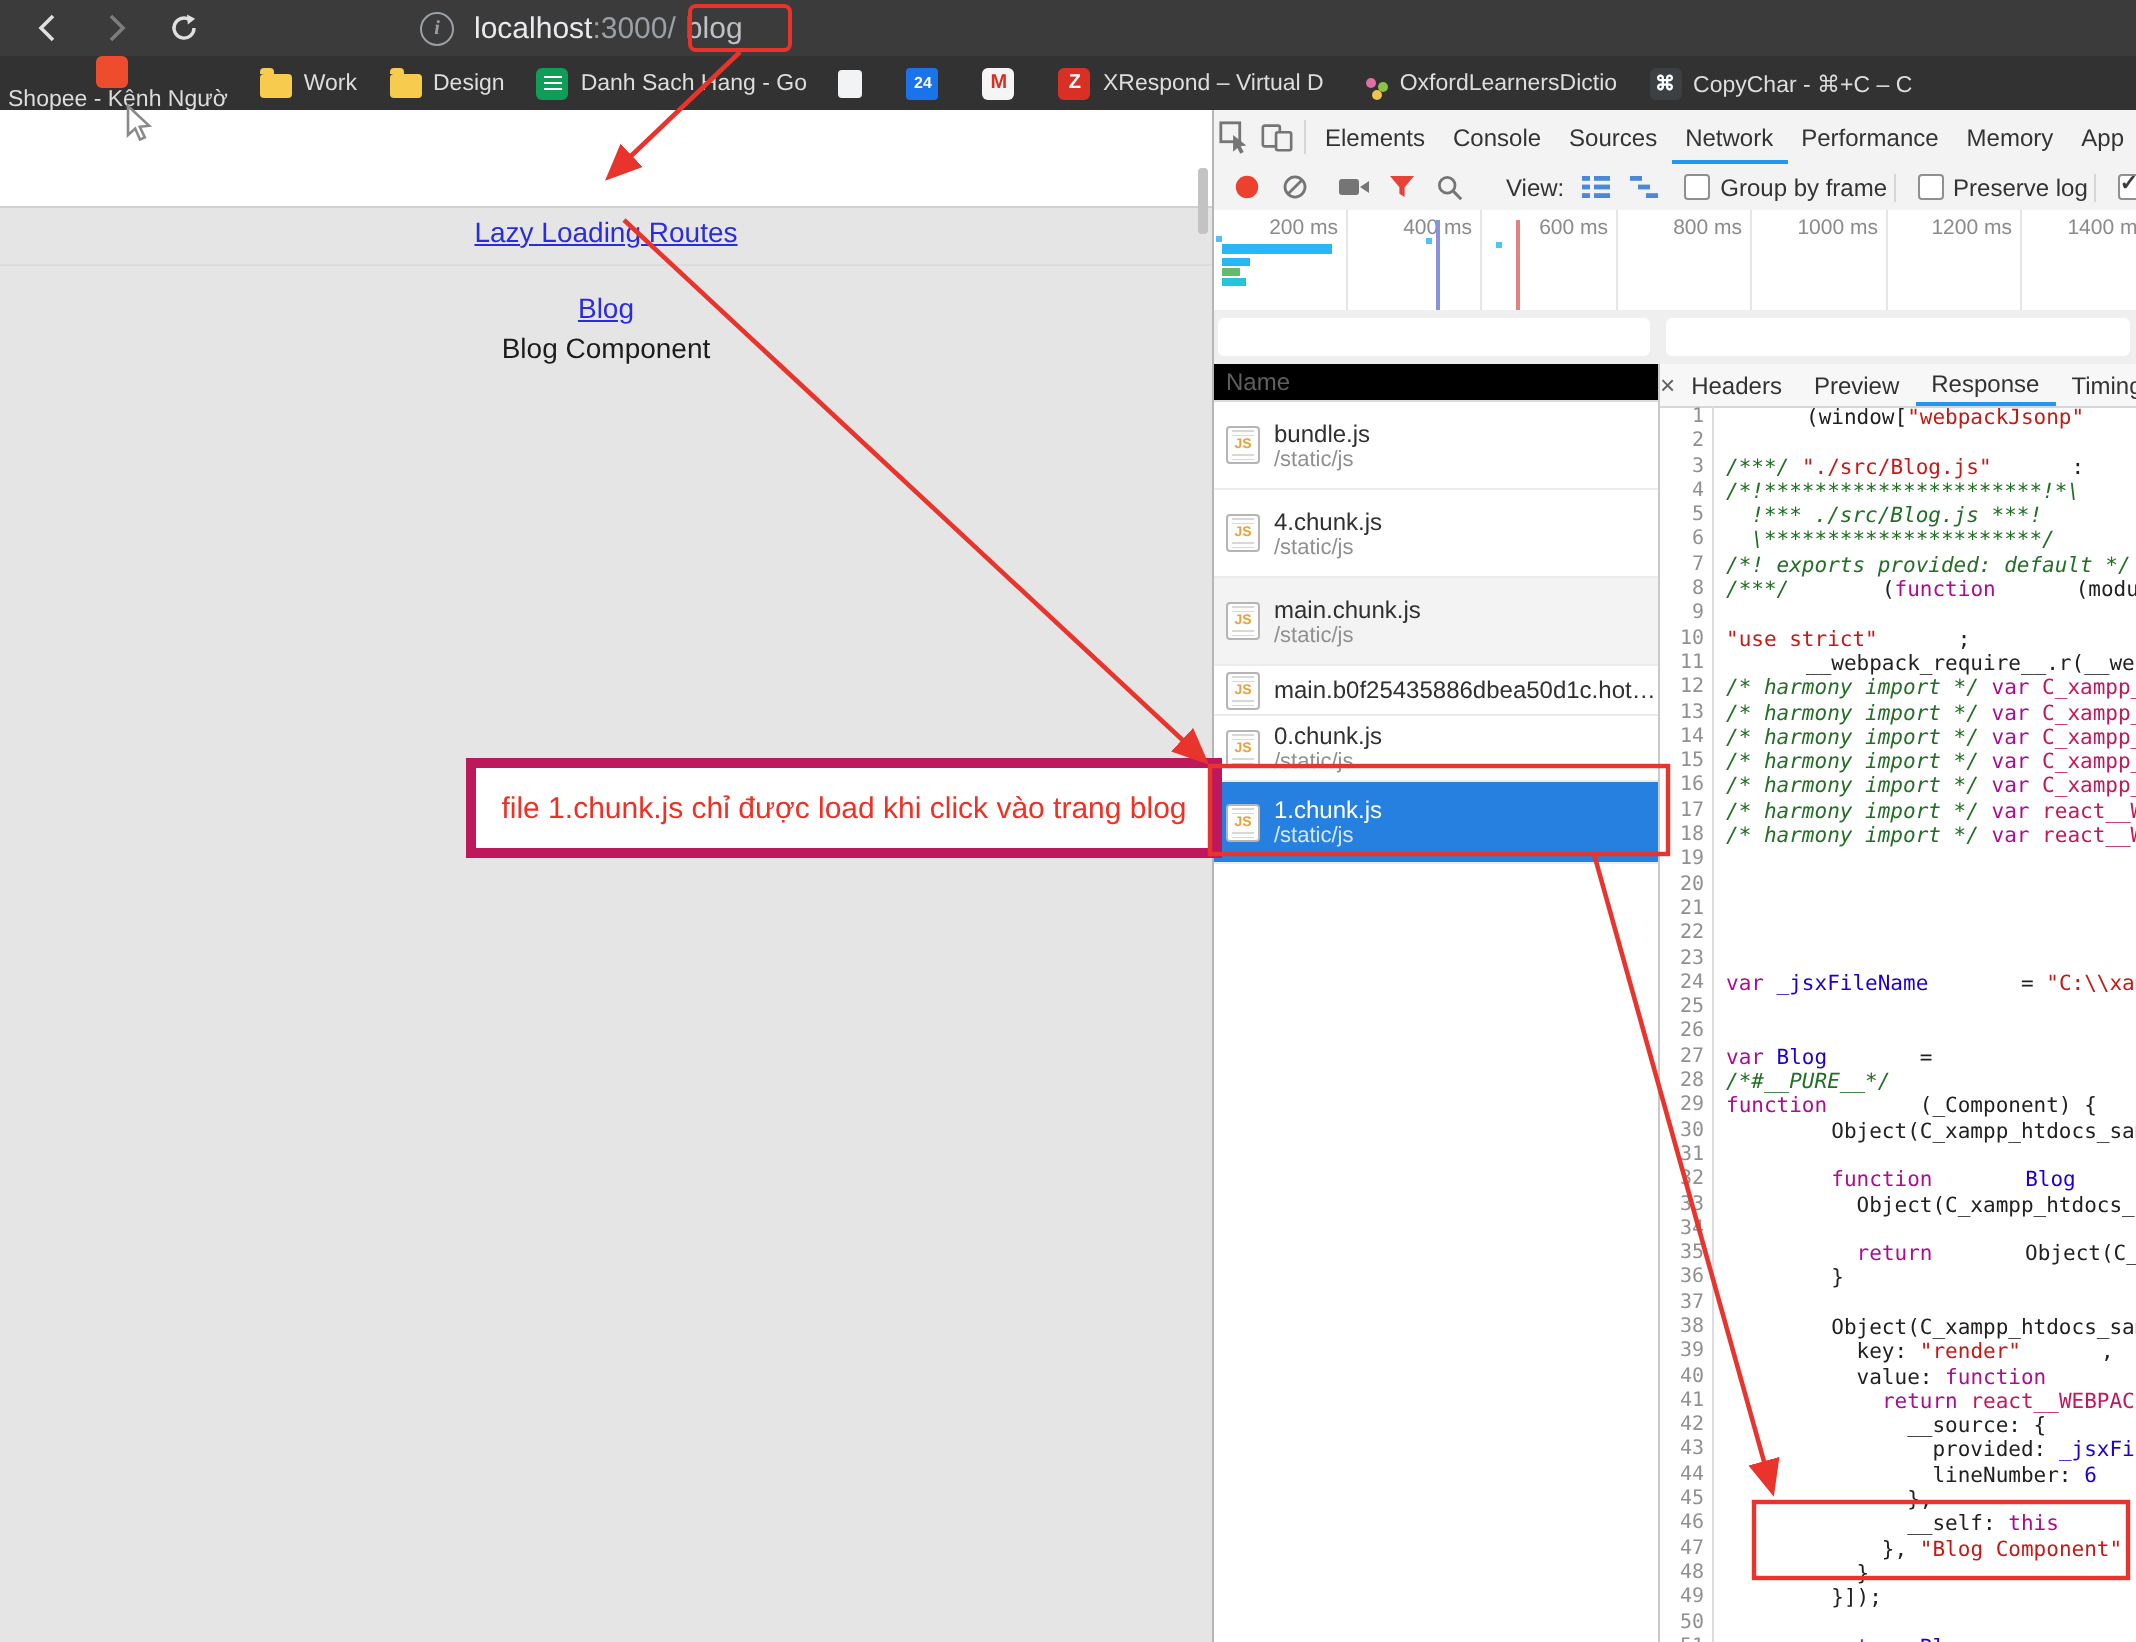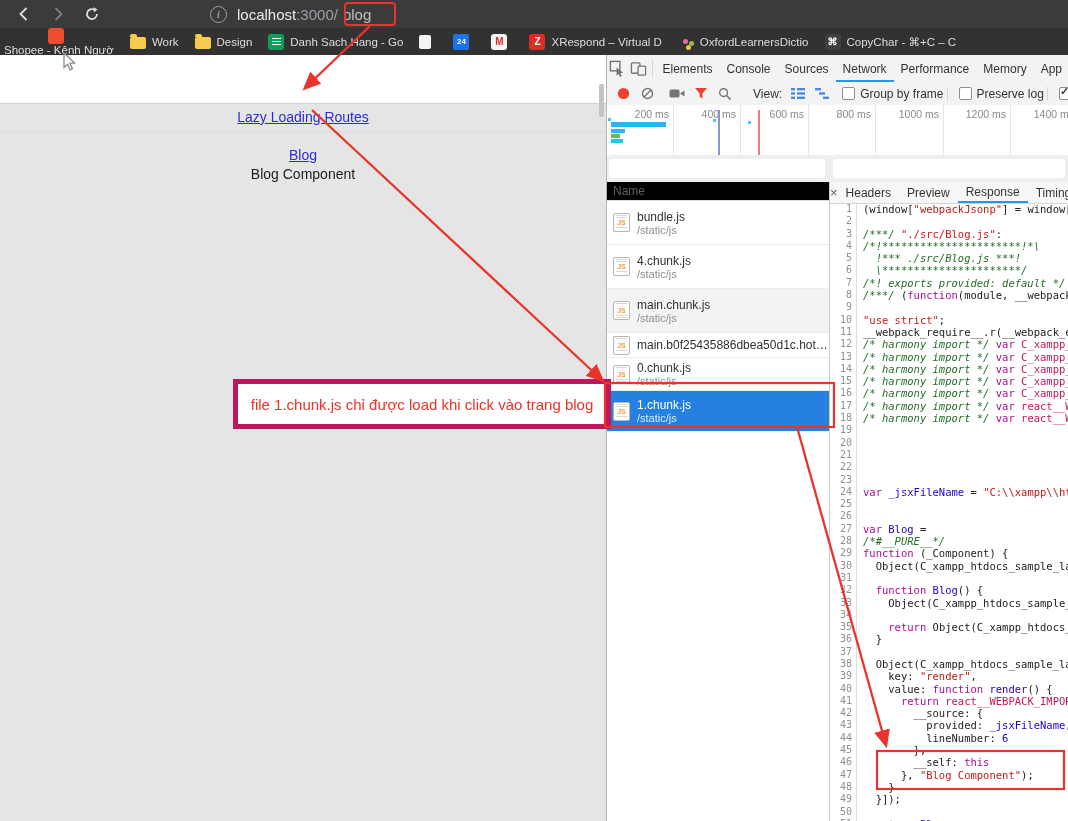--- a/index.html
+++ b/index.html
@@ -94,21 +94,21 @@
   #resp{position:absolute;left:223px;top:0;width:239px;height:639px;}
   #resp-tabs{height:21px;background:#f7f7f7;border-bottom:1px solid #d6d6d6;display:flex;align-items:stretch;}
   #resp-close{width:22px;display:flex;align-items:center;justify-content:center;color:#5f6368;cursor:pointer;font-size:13px;}
   .rtab{display:flex;align-items:center;padding:0 8px;cursor:pointer;white-space:nowrap;}
   .rtab.sel{border-bottom:2px solid #2196f3;}
   #code{position:absolute;left:0;top:21px;width:239px;height:618px;overflow:hidden;
         font-family:"DejaVu Sans Mono","Liberation Mono",monospace;font-size:10.5px;line-height:12.3px;}
   .cl{display:flex;height:12.3px;white-space:pre;}
   .ln{flex:0 0 22px;text-align:right;padding-right:4px;color:#909090;font-size:10px;
       border-right:1px solid #ddd;margin-right:6px;}
-  .tk-p{color:#212121;} .tk-k{color:#aa0d91;} .tk-s{color:#c41a16;}
+  .tk-p{color:#212121;margin-left:40px;} .tk-k{color:#aa0d91;} .tk-s{color:#c41a16;}
   .tk-c{color:#236e25;font-style:italic;} .tk-v{color:#1c00cf;} .tk-m{color:#c2185b;}
   
   #overlay{position:absolute;left:0;top:0;width:1068px;height:821px;pointer-events:none;z-index:50;}
   #cursor{position:absolute;left:60px;top:52px;z-index:60;pointer-events:none;}
 </style>
 </head>
 <body>
 
 <div id="stage">
 

